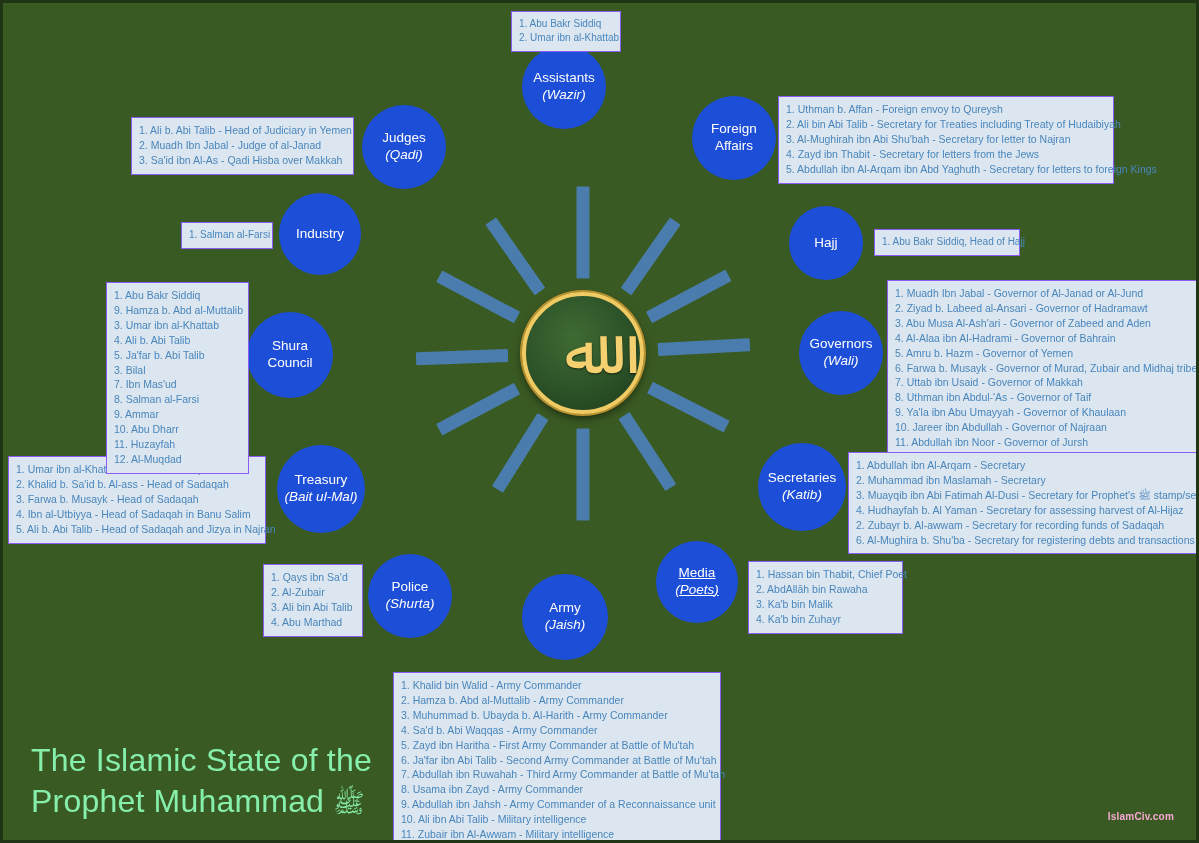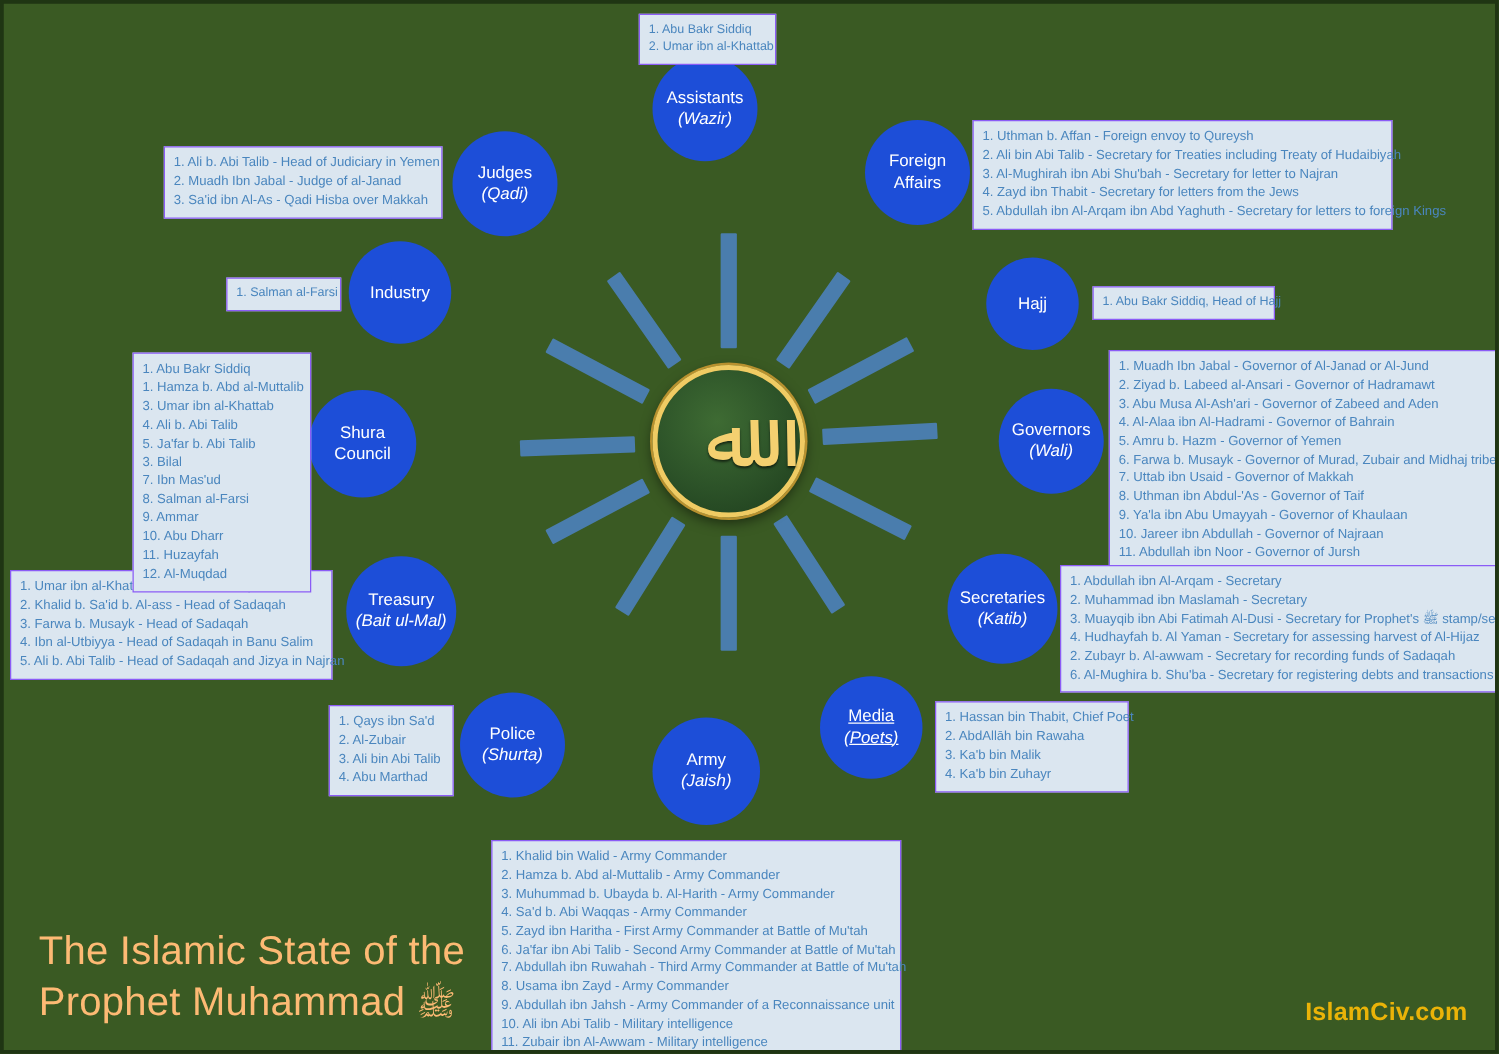--- a/index.html
+++ b/index.html
@@ -72,32 +72,32 @@
     padding:5px 7px 6px 7px;
     box-sizing:border-box;
     white-space:nowrap;
   }
   .box .ln{display:block;}
   .box.tiny{font-size:10px;}
   
   #title{
     position:absolute;
     left:28px; top:737px;
-    color:#fdba74;
+    color:#86efac;
     font-size:32px;
     line-height:1.28;
     font-weight:400;
     letter-spacing:.2px;
   }
   #title .hon{font-size:26px;}
   #watermark{
     position:absolute;
     right:22px; bottom:18px;
-    color:#eab308;
-    font-size:20px;
+    color:#f9a8d4;
+    font-size:10px;
     font-weight:bold;
     letter-spacing:.2px;
   }
 </style>
 </head>
 <body>
 
 <div id="canvas">
 
   <div id="spokes">
@@ -233,21 +233,21 @@
       </div>
       <div class="box" style="left: 5px; top: 453px; width: 258px;">
         <span class="ln">1. Umar ibn al-Khattab - Head of Sadaqah</span>
         <span class="ln">2. Khalid b. Sa'id b. Al-ass - Head of Sadaqah</span>
         <span class="ln">3. Farwa b. Musayk - Head of Sadaqah</span>
         <span class="ln">4. Ibn al-Utbiyya - Head of Sadaqah in Banu Salim</span>
         <span class="ln">5. Ali b. Abi Talib - Head of Sadaqah and Jizya in Najran</span>
       </div>
       <div class="box" style="left: 103px; top: 279px; width: 143px;">
         <span class="ln">1. Abu Bakr Siddiq</span>
-        <span class="ln">1. Hamza b. Abd al-Muttalib</span>
+        <span class="ln">9. Hamza b. Abd al-Muttalib</span>
         <span class="ln">3. Umar ibn al-Khattab</span>
         <span class="ln">4. Ali b. Abi Talib</span>
         <span class="ln">5. Ja'far b. Abi Talib</span>
         <span class="ln">3. Bilal</span>
         <span class="ln">7. Ibn Mas'ud</span>
         <span class="ln">8. Salman al-Farsi</span>
         <span class="ln">9. Ammar</span>
         <span class="ln">10. Abu Dharr</span>
         <span class="ln">11. Huzayfah</span>
         <span class="ln">12. Al-Muqdad</span>

